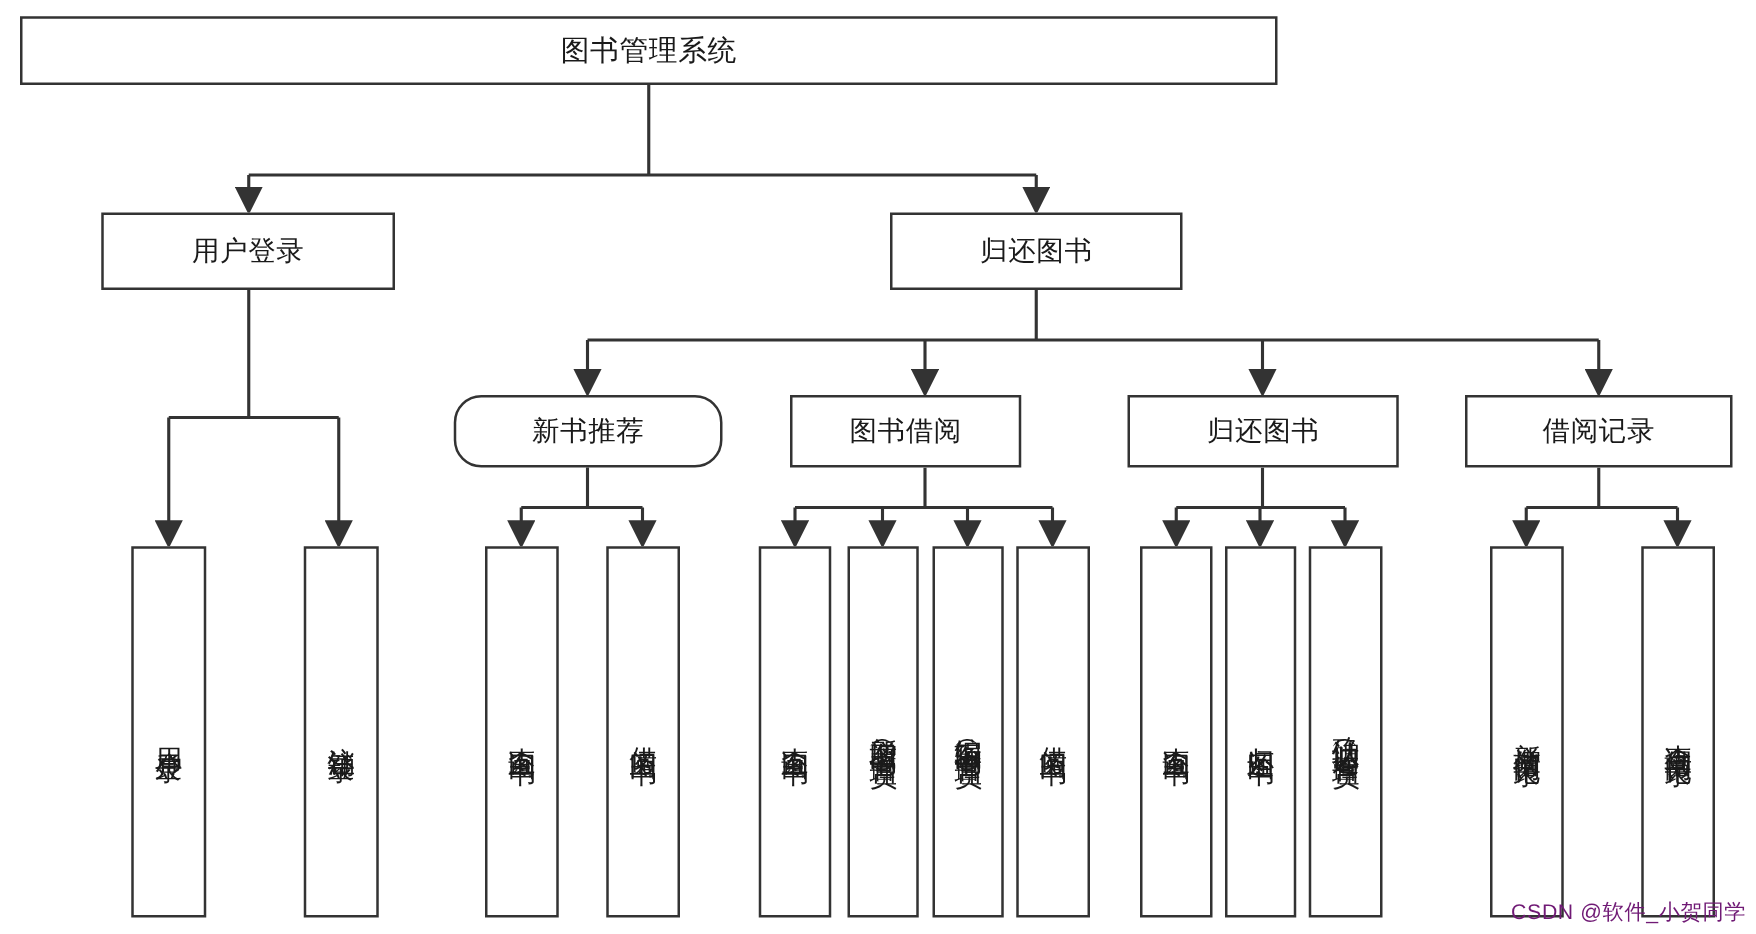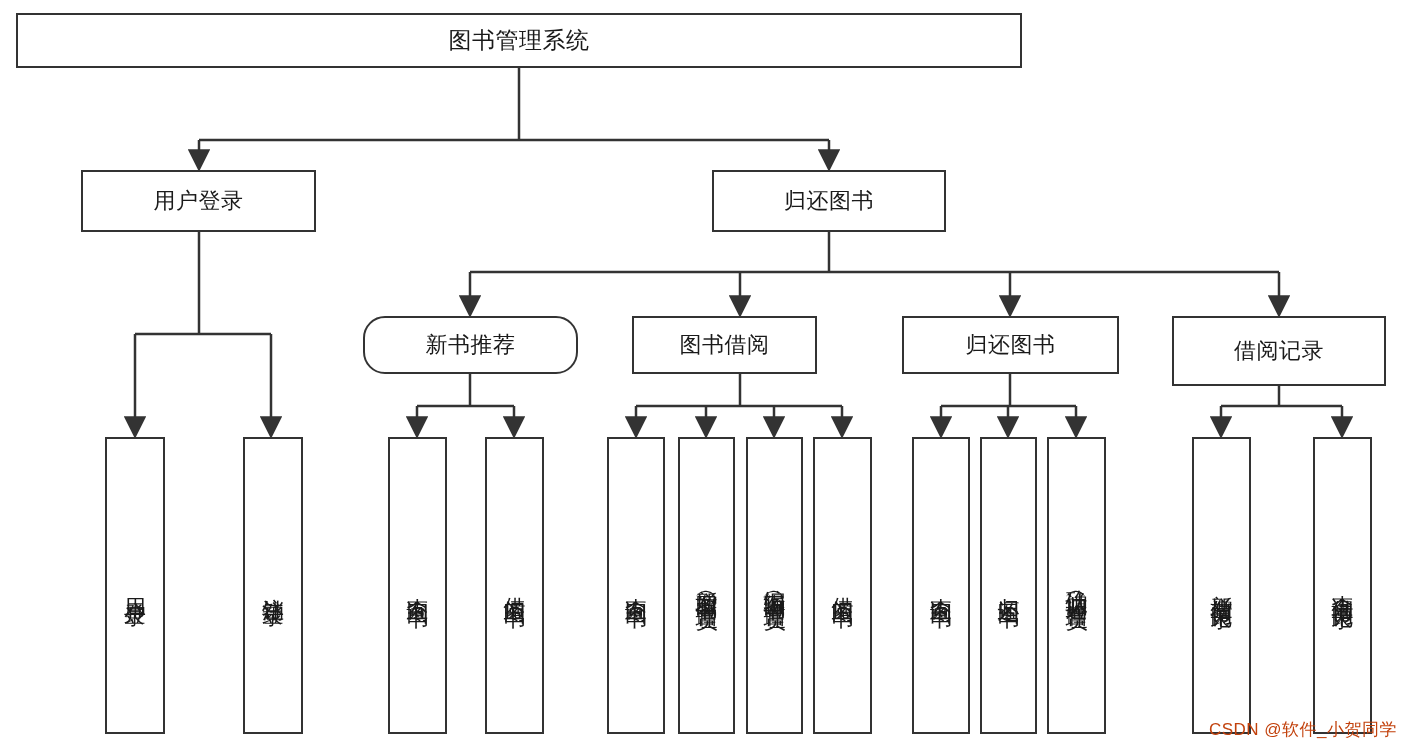--- a/index.html
+++ b/index.html
@@ -59,21 +59,21 @@
     stroke: #333333;
     stroke-width: 2.5;
     fill: none;
   }
   .arrowhead { fill: #333333; }
   .watermark {
     position: absolute;
     right: 8px;
     bottom: 6px;
     font-size: 17px;
-    color: #c2410c;
+    color: #701a75;
     letter-spacing: 0.5px;
     white-space: nowrap;
   }
 </style>
 </head>
 <body>
 
 <div id="canvas">
 
   <svg class="wires" viewBox="0 0 1405 747">
@@ -139,21 +139,21 @@
 
   <div class="node lvl-mid" style="left:363px; top:316px; width:215px; height:58px;border-radius:22px;">
     <span class="node-label">新书推荐</span>
   </div>
   <div class="node lvl-mid" style="left:632px; top:316px; width:185px; height:58px;">
     <span class="node-label">图书借阅</span>
   </div>
   <div class="node lvl-mid" style="left:902px; top:316px; width:217px; height:58px;">
     <span class="node-label">归还图书</span>
   </div>
-  <div class="node lvl-mid" style="left:1172px; top:316px; width:214px; height:70px;text-align:right;">
+  <div class="node lvl-mid" style="left:1172px; top:316px; width:214px; height:58px;text-align:right;">
     <span class="node-label">借阅记录</span>
   </div>
 
   <div class="node leaf" style="left:105px; top:437px; width:60px; height:297px;">
     <span class="node-label">用户登录</span>
   </div>
   <div class="node leaf" style="left:243px; top:437px; width:60px; height:297px;">
     <span class="node-label">注销登录</span>
   </div>
 

